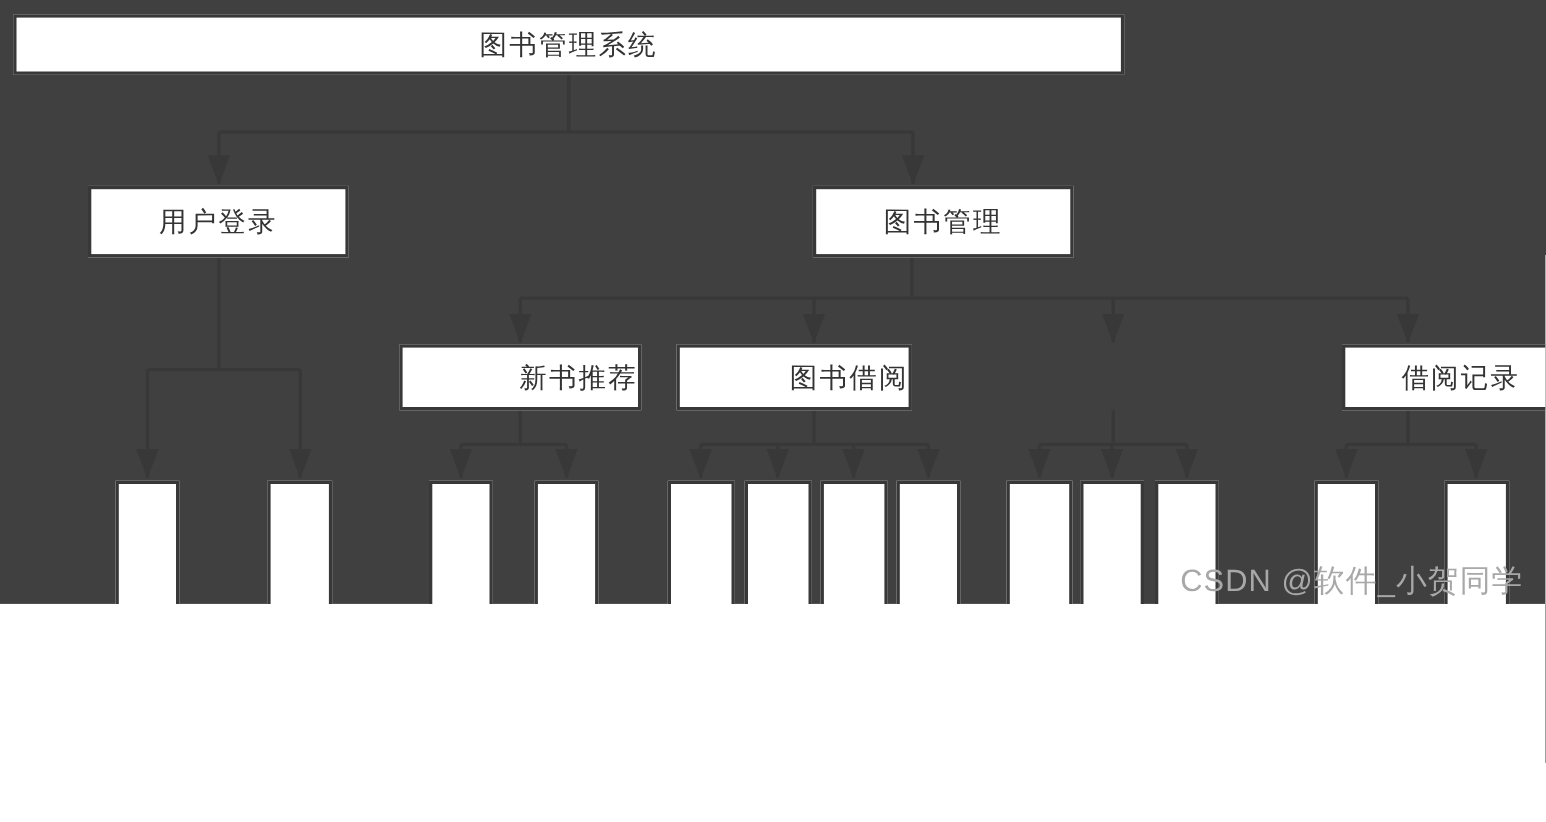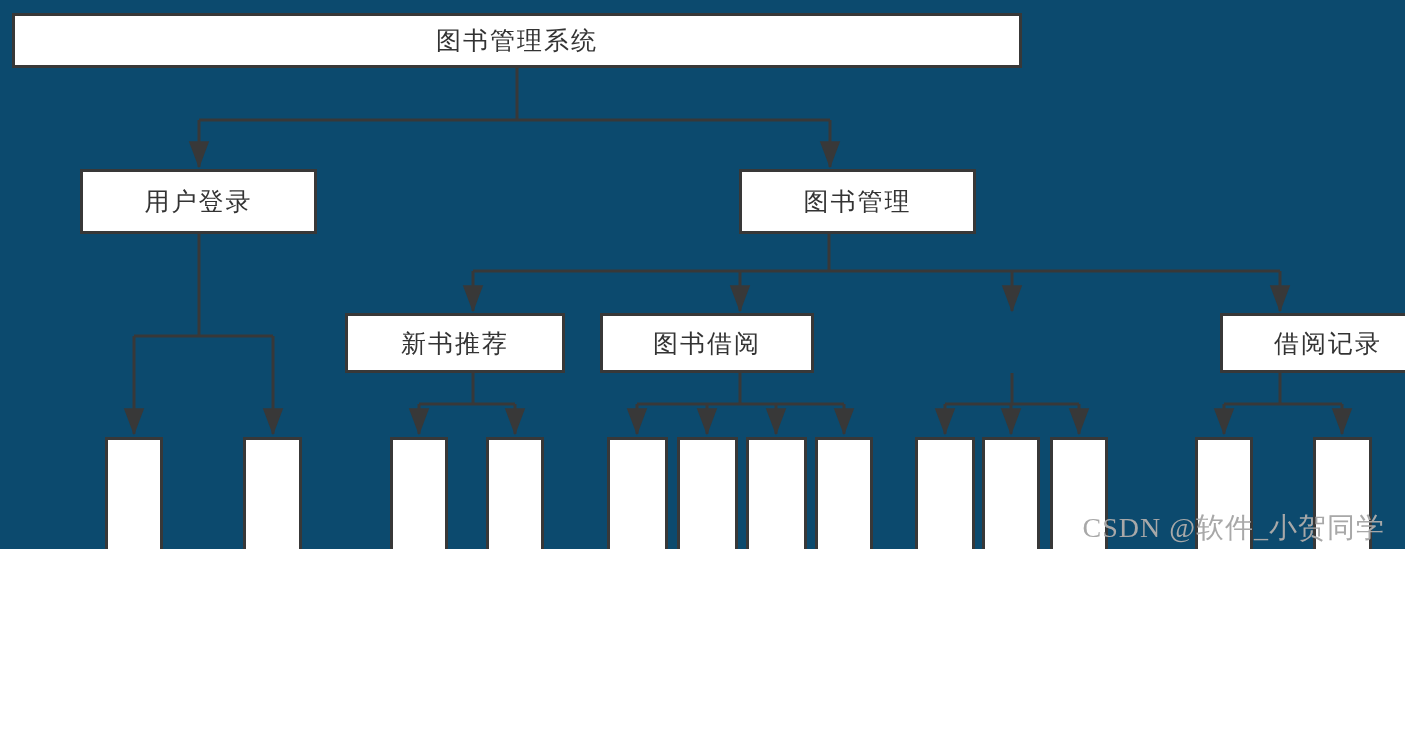--- a/index.html
+++ b/index.html
@@ -5,23 +5,22 @@
   html, body {
     margin: 0;
     padding: 0;
     background: #ffffff;
     font-family: "Liberation Sans", "DejaVu Sans", sans-serif;
   }
   .canvas {
     position: relative;
     width: 1405px;
     height: 549px;
-    background: #0c4a6e;
+    background: #404040;
     overflow: hidden;
-    font-family: Liberation Serif, serif;
   }
   svg.connectors {
     position: absolute;
     left: 0;
     top: 0;
     width: 1405px;
     height: 747px;
   }
   .box {
     position: absolute;
@@ -99,24 +98,24 @@
     <span>图书管理系统</span>
   </div>
 
   <div class="box" style="left:80px; top:169px; width:237px; height:65px;">
     <span>用户登录</span>
   </div>
   <div class="box" style="left:710px; top:169px; width:237px; height:65px;margin-left:29px;">
     <span>图书管理</span>
   </div>
 
-  <div class="box" style="left:345px; top:313px; width:220px; height:60px;">
+  <div class="box" style="left:363px; top:313px; width:220px; height:60px;justify-content:flex-end;">
     <span>新书推荐</span>
   </div>
-  <div class="box" style="left:600px; top:313px; width:214px; height:60px;">
+  <div class="box" style="left:615px; top:313px; width:214px; height:60px;justify-content:flex-end;">
     <span>图书借阅</span>
   </div>
   <div class="box" style="left:1172px; top:313px; width:216px; height:60px;margin-left:48px;">
     <span>借阅记录</span>
   </div>
 
   <div class="box" style="left:105px; top:437px; width:58px; height:297px;">
     <span class="vtext">用户登录</span>
   </div>
   <div class="box" style="left:243px; top:437px; width:59px; height:297px;">

